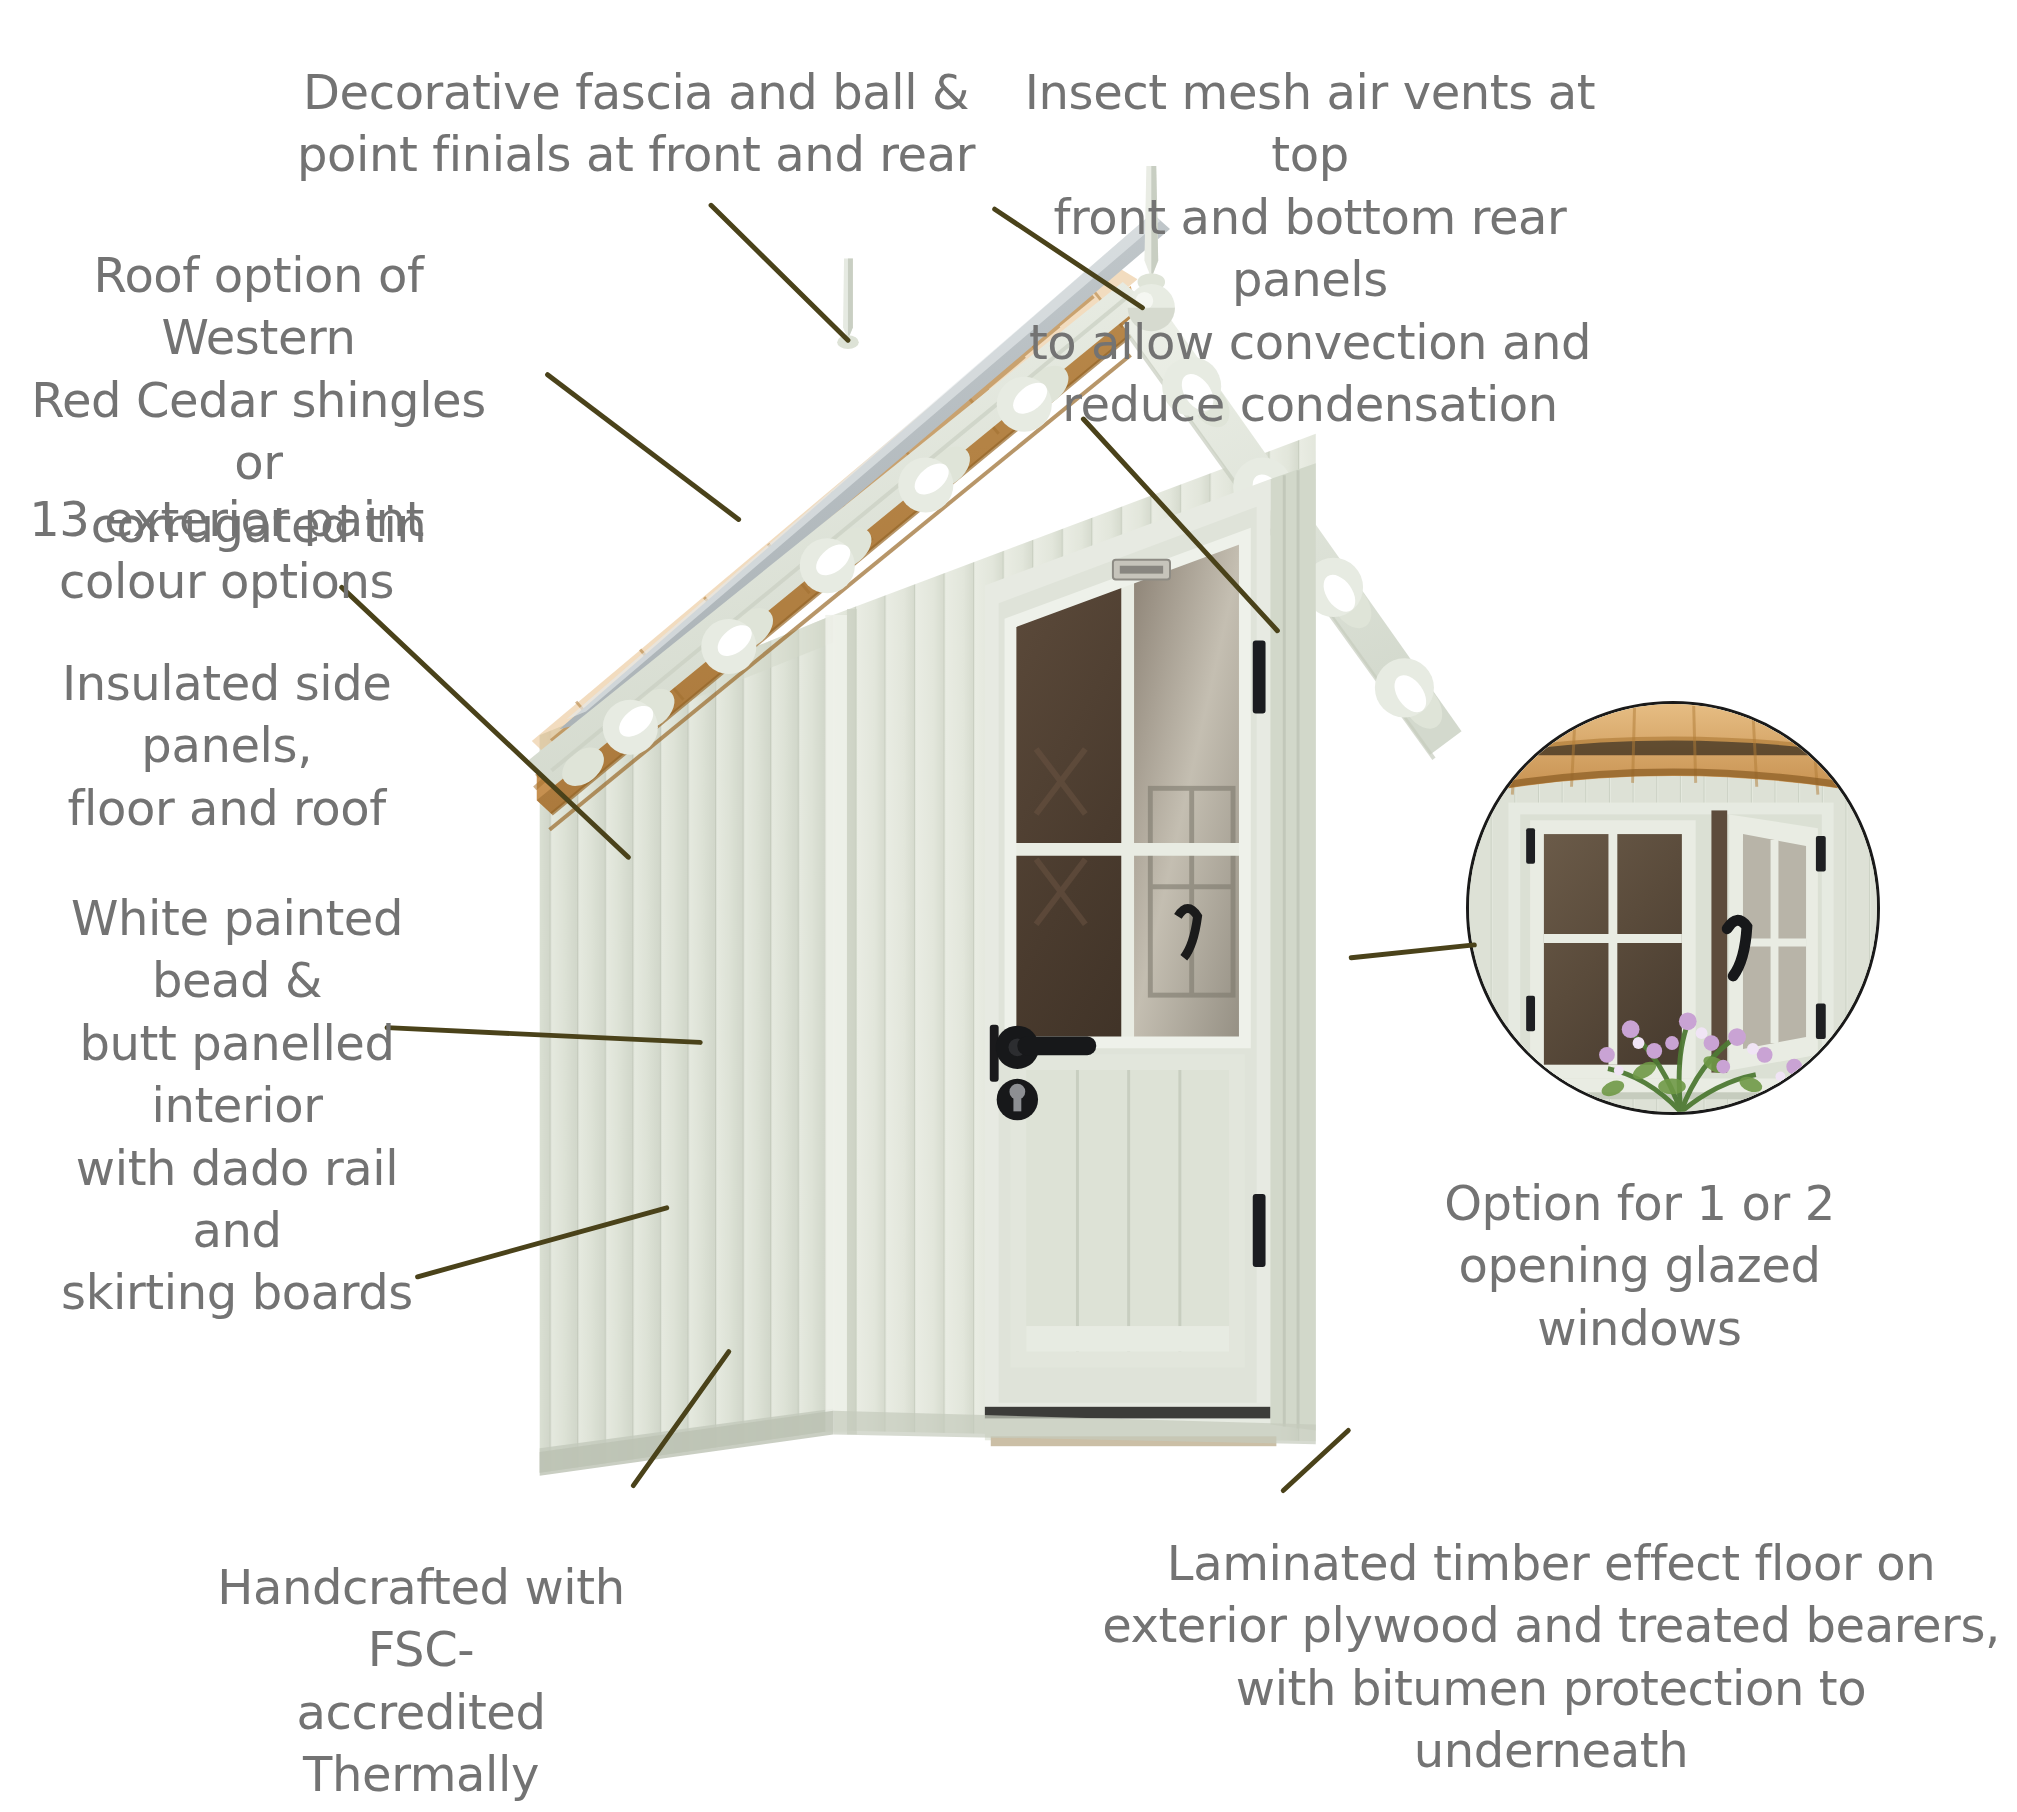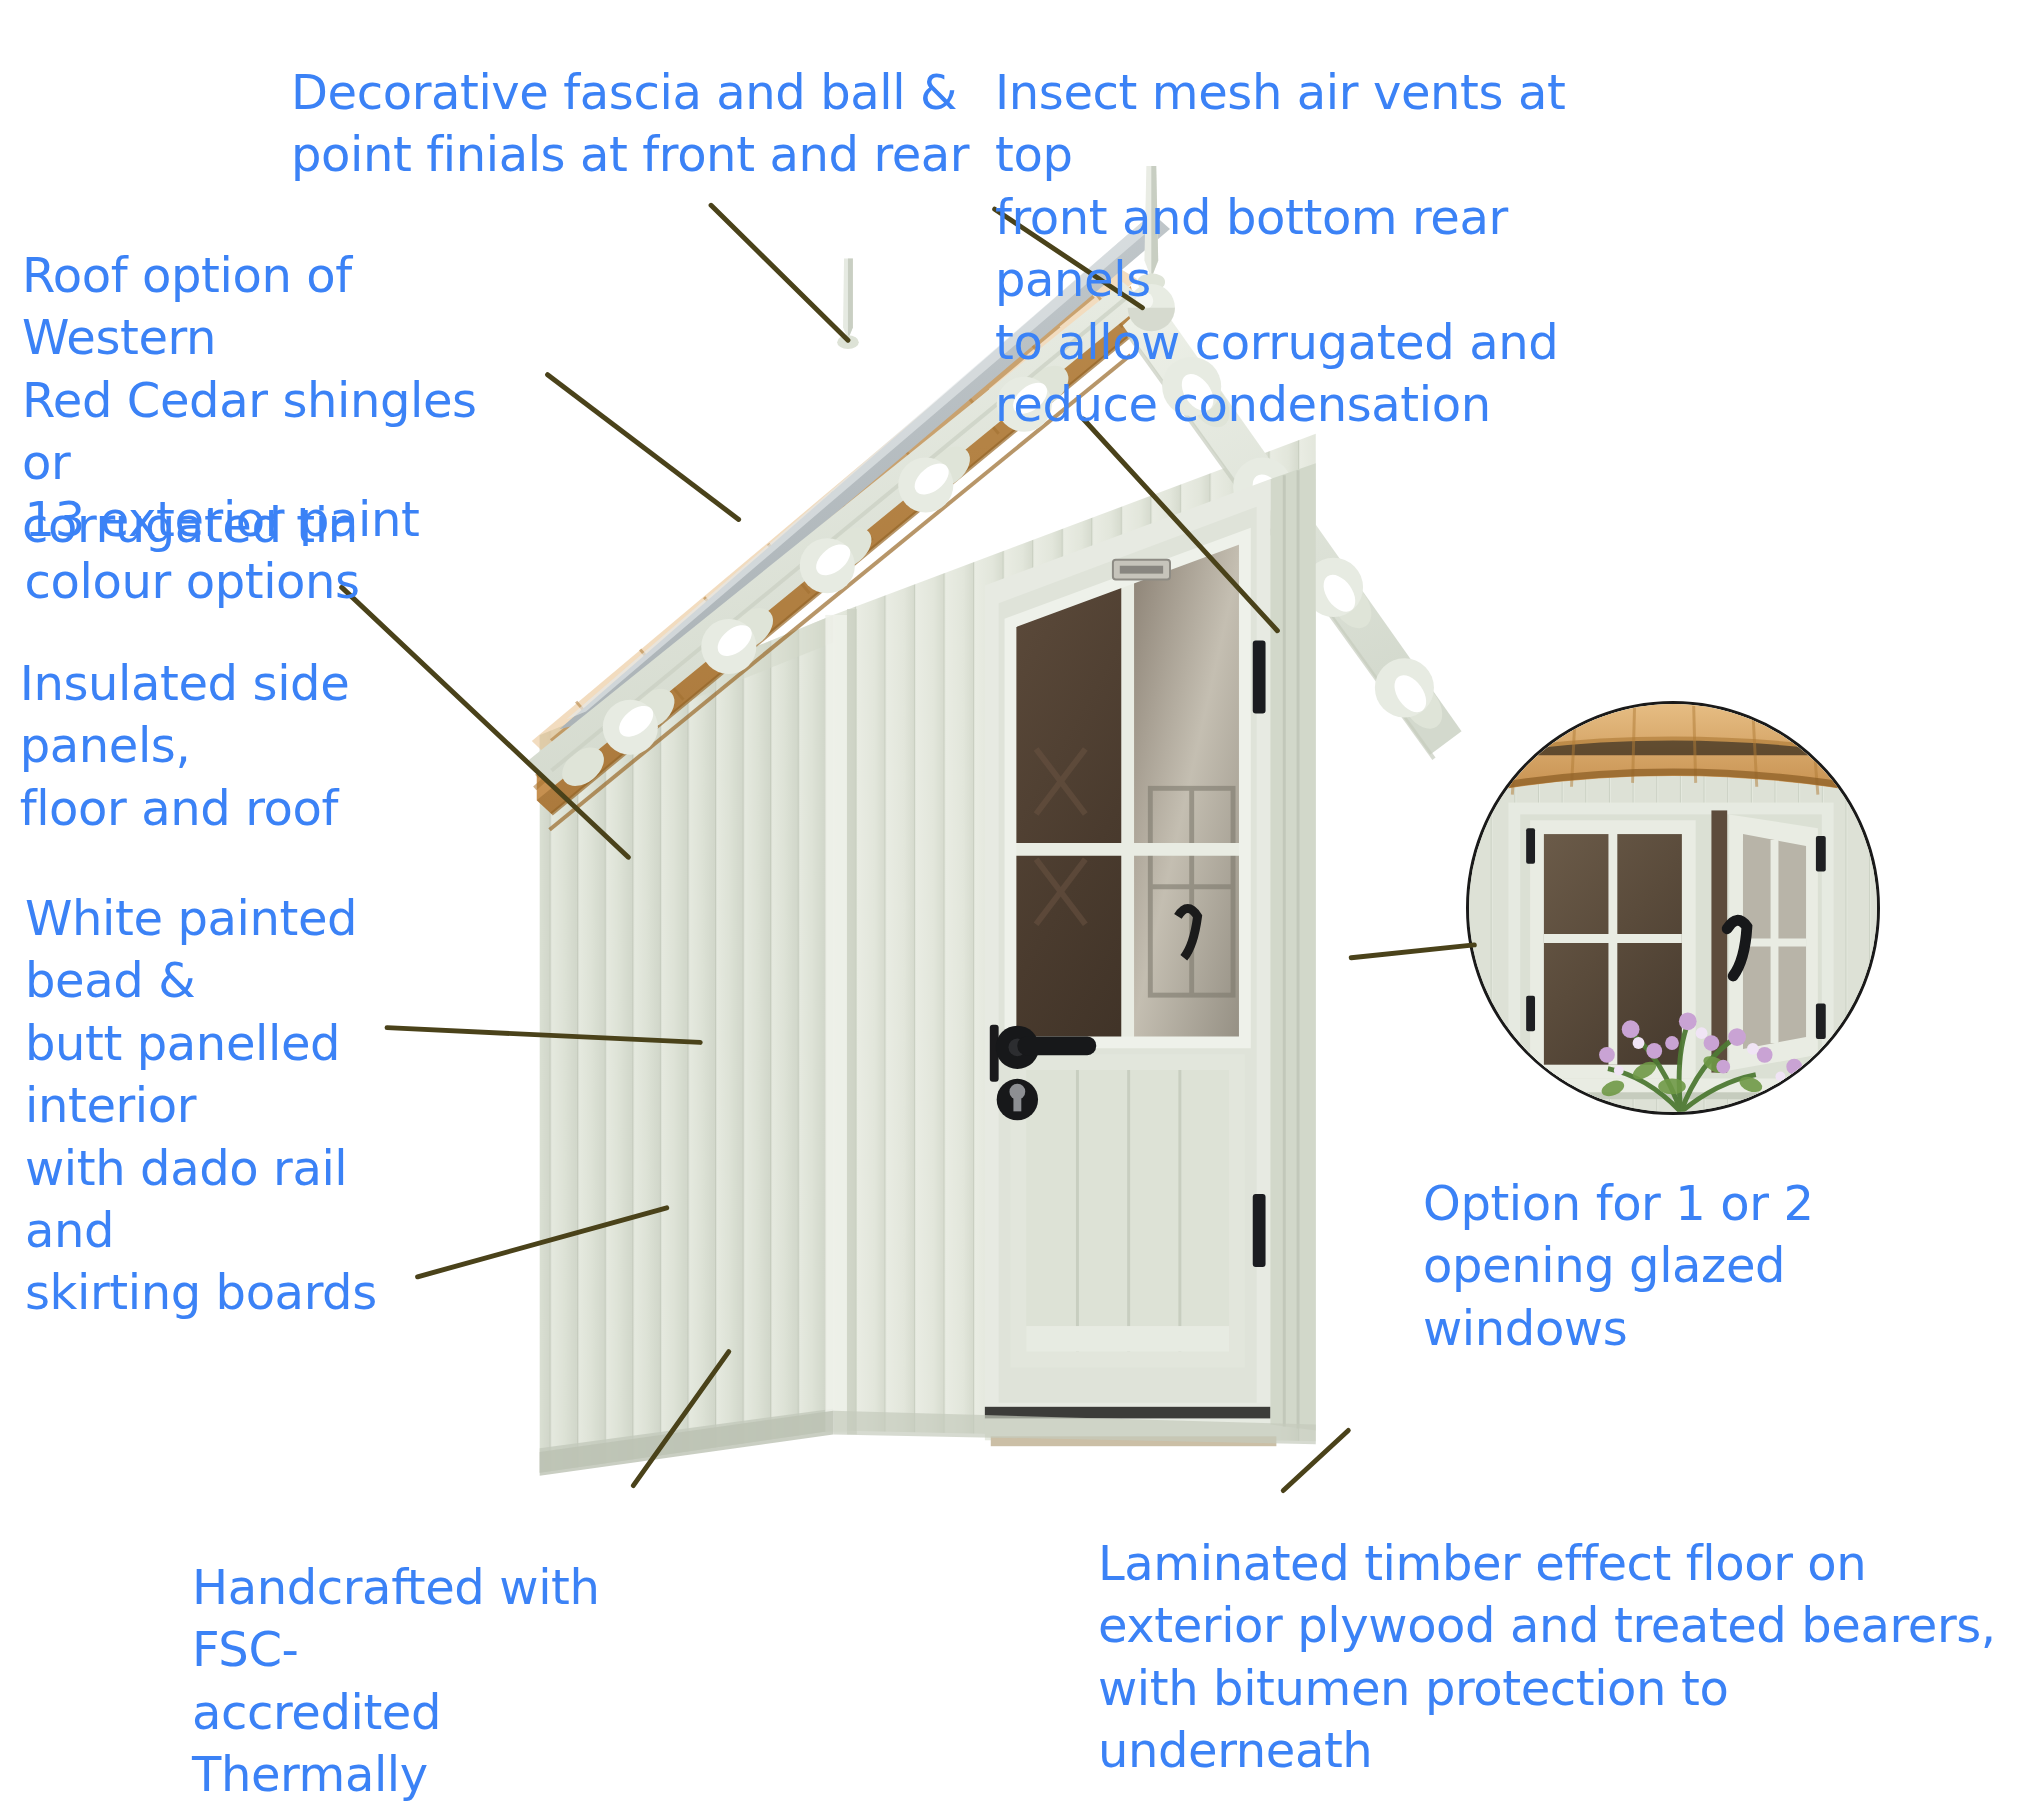--- a/index.html
+++ b/index.html
@@ -13,25 +13,26 @@
     position: relative;
     width: 2017px;
     height: 1813px;
     background: #ffffff;
     overflow: hidden;
   }
 
   
   .callout {
     position: absolute;
-    color: #3b82f6;
+    color: #737373;
     font-family: "DejaVu Sans", sans-serif;
     font-size: 48px;
     line-height: 1.30;
     letter-spacing: -0.4px;
+    text-align: center;
     white-space: pre-line;
     font-weight: 400;
   }
 
   .c-fascia   { left: 291px;  top: 61px;  width: 690px; }
   .c-vents    { left: 995px; top: 61px;  width: 630px; }
   .c-roof     { left: 22px;   top: 244px; width: 473px; }
   .c-door     { left: 1089px; top: 345px; width: 443px; }
   .c-paint    { left: 24.6px;   top: 488px; width: 404px; }
   .c-insul    { left: 19.7px;   top: 652px; width: 414px; }
@@ -479,21 +480,21 @@
       <line x1="643" y1="1508" x2="740" y2="1372"></line>
       <line x1="1303" y1="1513" x2="1369" y2="1452"></line>
     </g>
   </svg>
 
   <div class="callout c-fascia">Decorative fascia and ball &amp;
 point finials at front and rear</div>
 
   <div class="callout c-vents">Insect mesh air vents at top
 front and bottom rear panels
-to allow corrugated and
+to allow convection and
 reduce condensation</div>
 
   <div class="callout c-roof">Roof option of Western
 Red Cedar shingles or
 corrugated tin</div>
 
 
   <div class="callout c-paint">13 exterior paint
 colour options</div>
 

